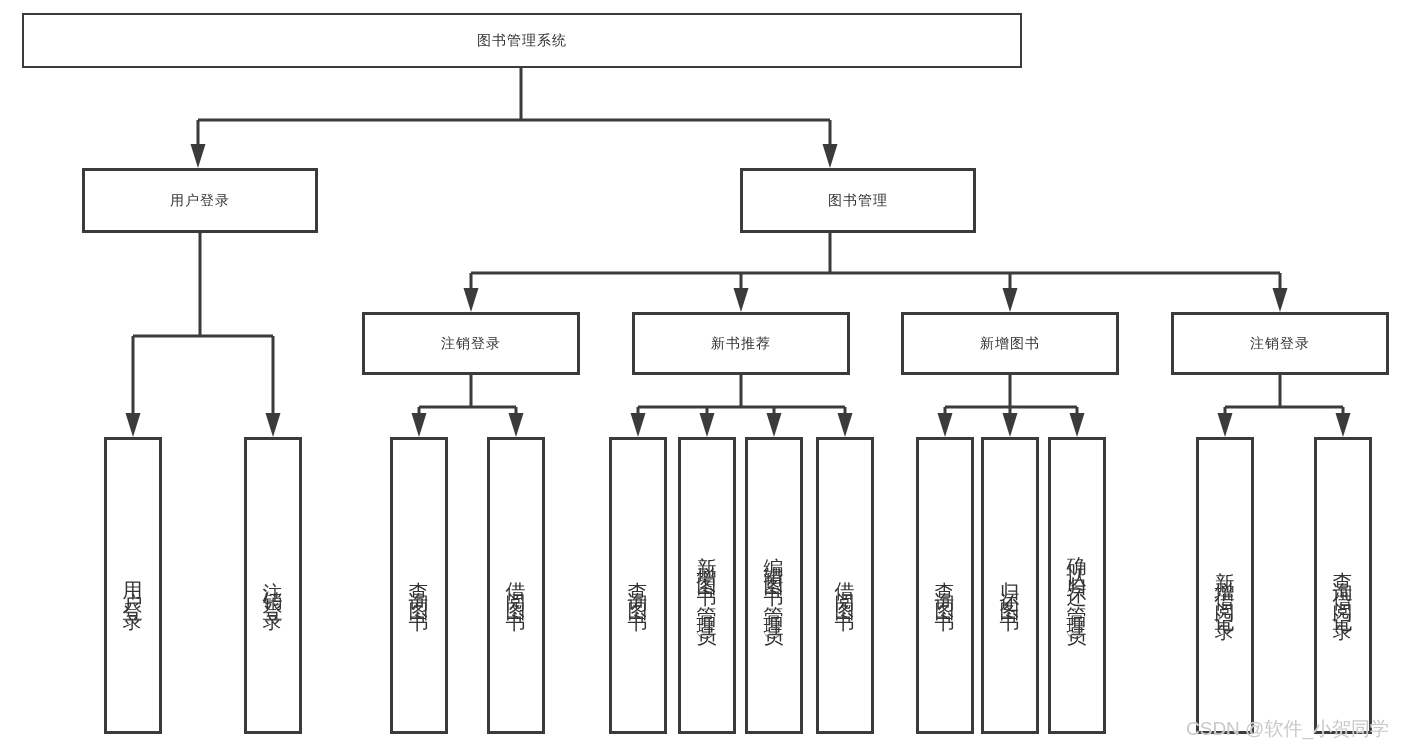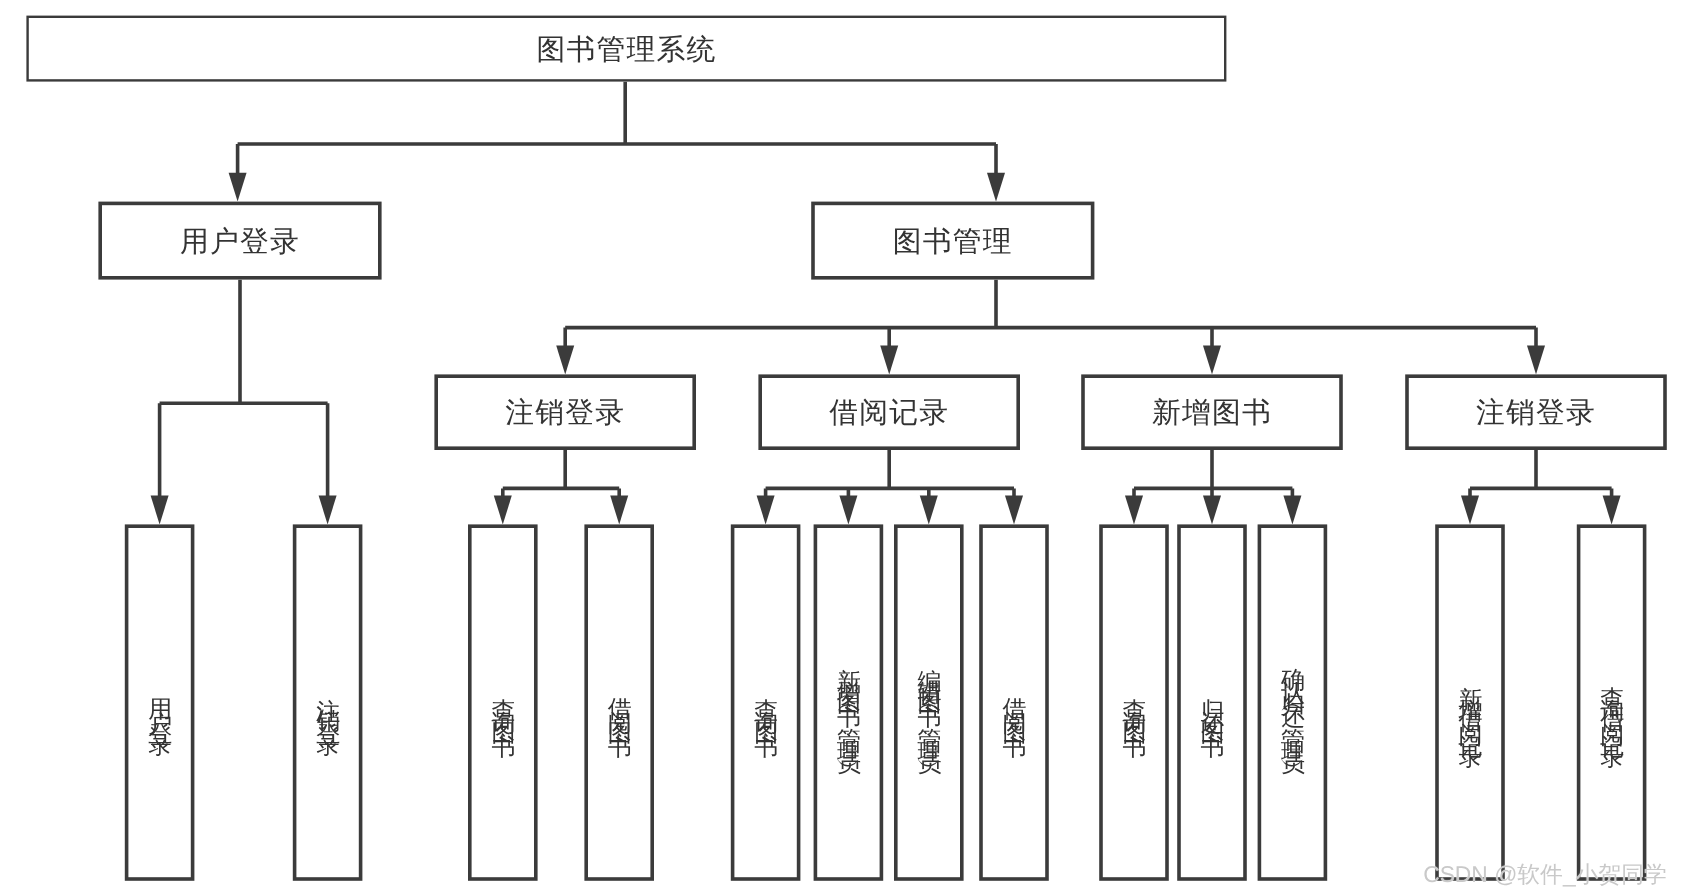--- a/index.html
+++ b/index.html
@@ -41,21 +41,21 @@
   }
   .l3 {
     top: 312px;
     width: 218px; height: 63px;
   }
   .leaf {
     top: 437px;
     width: 58px; height: 297px;
   }
   .hlabel {
-    font-size: 24px;
+    font-size: 14px;
     color: #333333;
     letter-spacing: 1px;
     white-space: nowrap;
   }
   .vtext {
     writing-mode: vertical-rl;
     text-orientation: mixed;
     font-size: 20px;
     letter-spacing: 10px;
     color: #333333;
@@ -117,29 +117,29 @@
     </g>
   </svg>
 
   <div class="box root">
     <span class="hlabel">图书管理系统</span>
   </div>
 
   <div class="box l2" style="left:82px">
     <span class="hlabel">用户登录</span>
   </div>
-  <div class="box l2" style="left:676px">
+  <div class="box l2" style="left:740px">
     <span class="hlabel">图书管理</span>
   </div>
 
   <div class="box l3" style="left:362px">
     <span class="hlabel">注销登录</span>
   </div>
   <div class="box l3" style="left:632px">
-    <span class="hlabel">借阅记录</span>
+    <span class="hlabel">新书推荐</span>
   </div>
   <div class="box l3" style="left:901px">
     <span class="hlabel">新增图书</span>
   </div>
   <div class="box l3" style="left:1171px">
     <span class="hlabel">注销登录</span>
   </div>
 
   <div class="box leaf" style="left:104px">
     <span class="vtext">用户登录</span>

